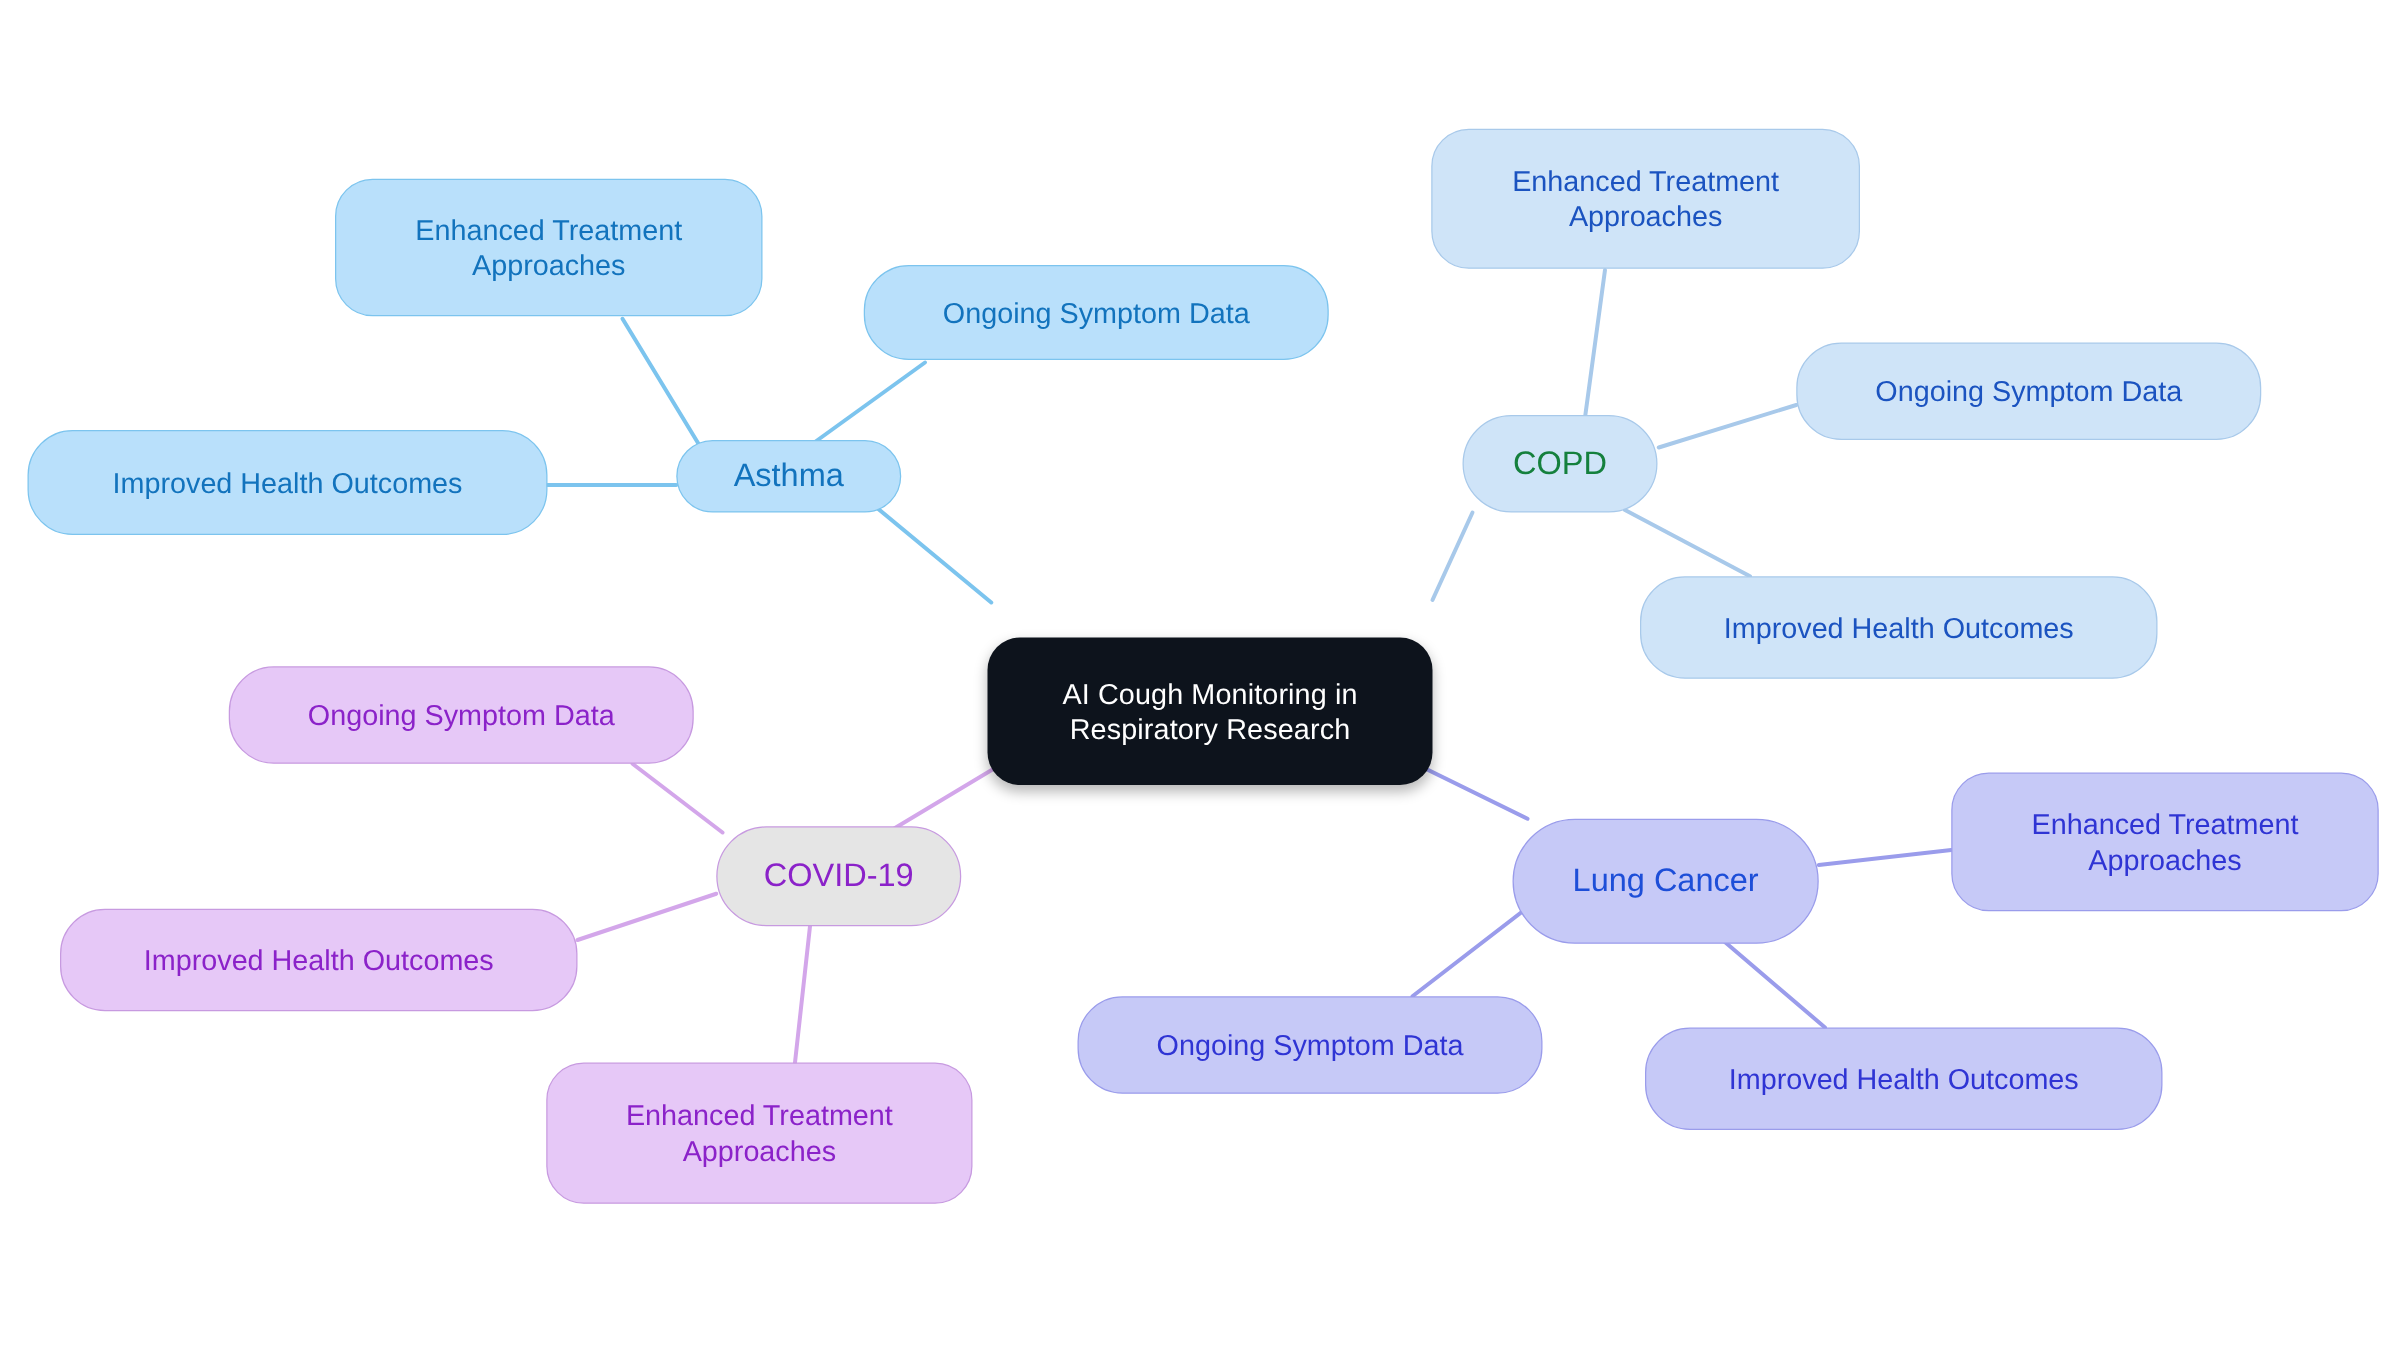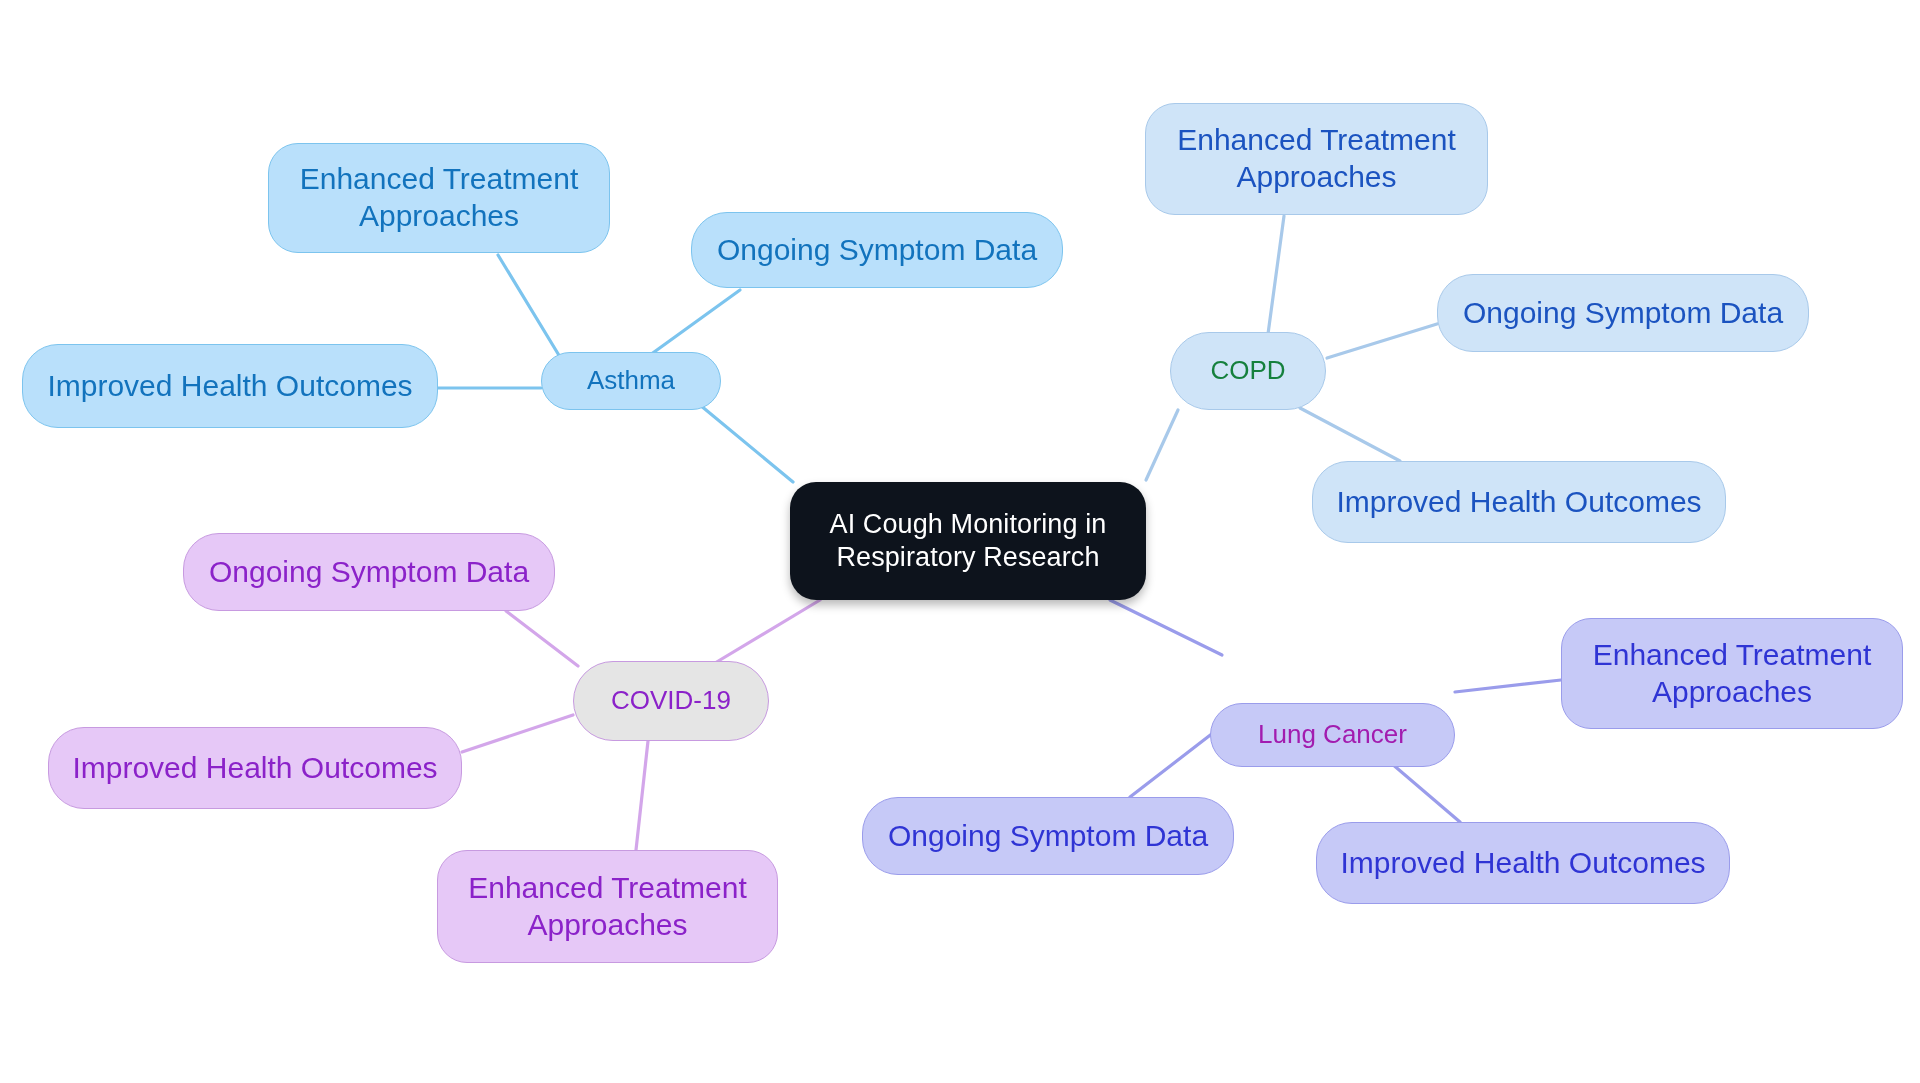--- a/index.html
+++ b/index.html
@@ -34,33 +34,34 @@
     justify-content: center;
     text-align: center;
     border-radius: 999px;
     line-height: 1.22;
     white-space: pre-line;
     padding: 4px 10px;
   }
   .node.central {
     border-radius: 26px;
     color: #ffffff;
-    font-size: 27px;
+    font-size: 23px;
     letter-spacing: 0.1px;
     background: #0d131c;
     border: none;
     box-shadow: 0 5px 10px rgba(0,0,0,0.28);
+    margin-top: 28px;
   }
   .node.branch {
     font-size: 26px;
     border-width: 1.6px;
     border-style: solid;
   }
   .node.leaf {
-    font-size: 30px;
+    font-size: 23px;
     border-width: 1.6px;
     border-style: solid;
     border-radius: 36px;
   }
   .node.leaf.two-line {
     border-radius: 30px;
   }
 </style>
 </head>
 <body>
@@ -97,20 +98,20 @@
       <div class="node branch" style="left: 1170px; top: 332px; width: 156px; height: 78px; background: rgb(207, 228, 248); border-color: rgb(168, 201, 234); color: #15803d;"><span>COPD</span></div>
       <div class="node leaf two-line" style="left: 1145px; top: 103px; width: 343px; height: 112px; background: rgb(207, 228, 248); border-color: rgb(168, 201, 234); color: rgb(27, 83, 192);"><span>Enhanced Treatment
 Approaches</span></div>
       <div class="node leaf" style="left: 1437px; top: 274px; width: 372px; height: 78px; background: rgb(207, 228, 248); border-color: rgb(168, 201, 234); color: rgb(27, 83, 192);"><span>Ongoing Symptom Data</span></div>
       <div class="node leaf" style="left: 1312px; top: 461px; width: 414px; height: 82px; background: rgb(207, 228, 248); border-color: rgb(168, 201, 234); color: rgb(27, 83, 192);"><span>Improved Health Outcomes</span></div>
       <div class="node branch" style="left: 573px; top: 661px; width: 196px; height: 80px; background: #e5e5e5; border-color: rgb(199, 154, 224); color: rgb(139, 34, 201);"><span>COVID-19</span></div>
       <div class="node leaf" style="left: 183px; top: 533px; width: 372px; height: 78px; background: rgb(230, 200, 247); border-color: rgb(199, 154, 224); color: rgb(139, 34, 201);"><span>Ongoing Symptom Data</span></div>
       <div class="node leaf" style="left: 48px; top: 727px; width: 414px; height: 82px; background: rgb(230, 200, 247); border-color: rgb(199, 154, 224); color: rgb(139, 34, 201);"><span>Improved Health Outcomes</span></div>
       <div class="node leaf two-line" style="left: 437px; top: 850px; width: 341px; height: 113px; background: rgb(230, 200, 247); border-color: rgb(199, 154, 224); color: rgb(139, 34, 201);"><span>Enhanced Treatment
 Approaches</span></div>
-      <div class="node branch" style="left: 1210px; top: 655px; width: 245px; height: 64px; background: rgb(198, 201, 247); border-color: rgb(154, 156, 235); color: #a21caf; margin-top: 48px;"><span>Lung Cancer</span></div>
+      <div class="node branch" style="left: 1210px; top: 655px; width: 245px; height: 100px; background: rgb(198, 201, 247); border-color: rgb(154, 156, 235); color: #1d4ed8;"><span>Lung Cancer</span></div>
       <div class="node leaf two-line" style="left: 1561px; top: 618px; width: 342px; height: 111px; background: rgb(198, 201, 247); border-color: rgb(154, 156, 235); color: rgb(47, 52, 212);"><span>Enhanced Treatment
 Approaches</span></div>
       <div class="node leaf" style="left: 862px; top: 797px; width: 372px; height: 78px; background: rgb(198, 201, 247); border-color: rgb(154, 156, 235); color: rgb(47, 52, 212);"><span>Ongoing Symptom Data</span></div>
       <div class="node leaf" style="left: 1316px; top: 822px; width: 414px; height: 82px; background: rgb(198, 201, 247); border-color: rgb(154, 156, 235); color: rgb(47, 52, 212);"><span>Improved Health Outcomes</span></div>
     </div>
 
 </div>
 
 </body></html>

